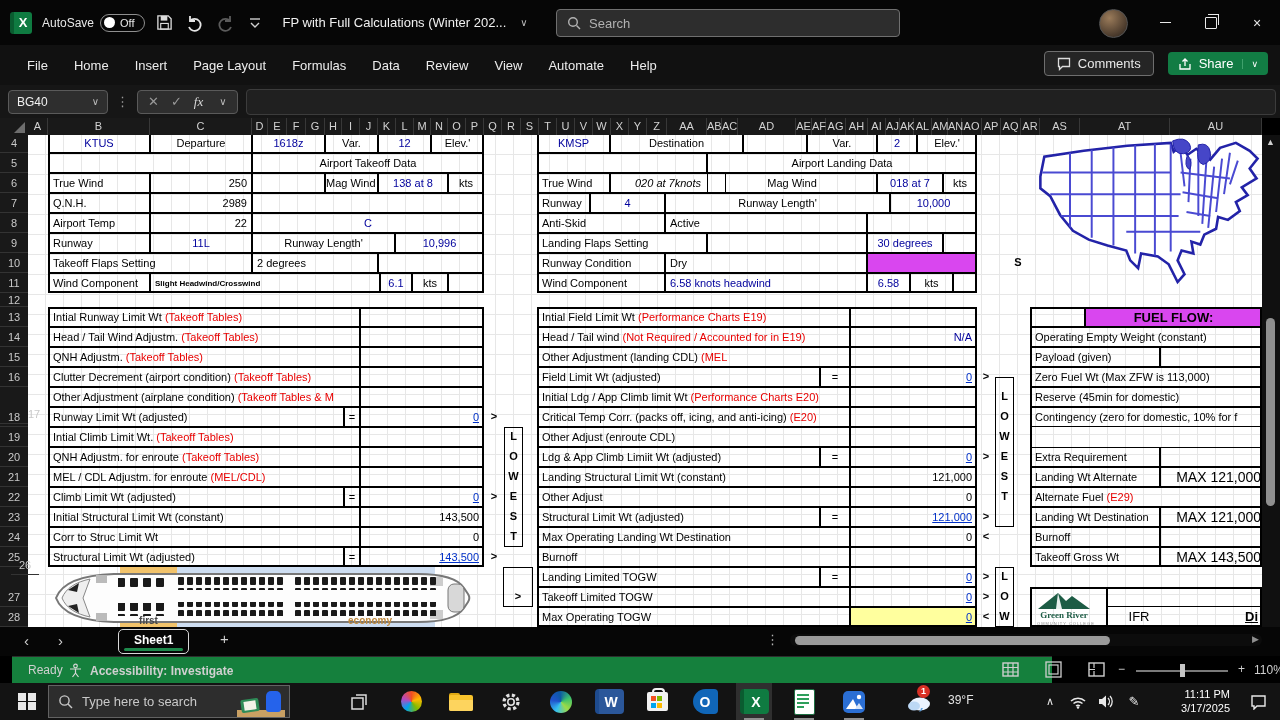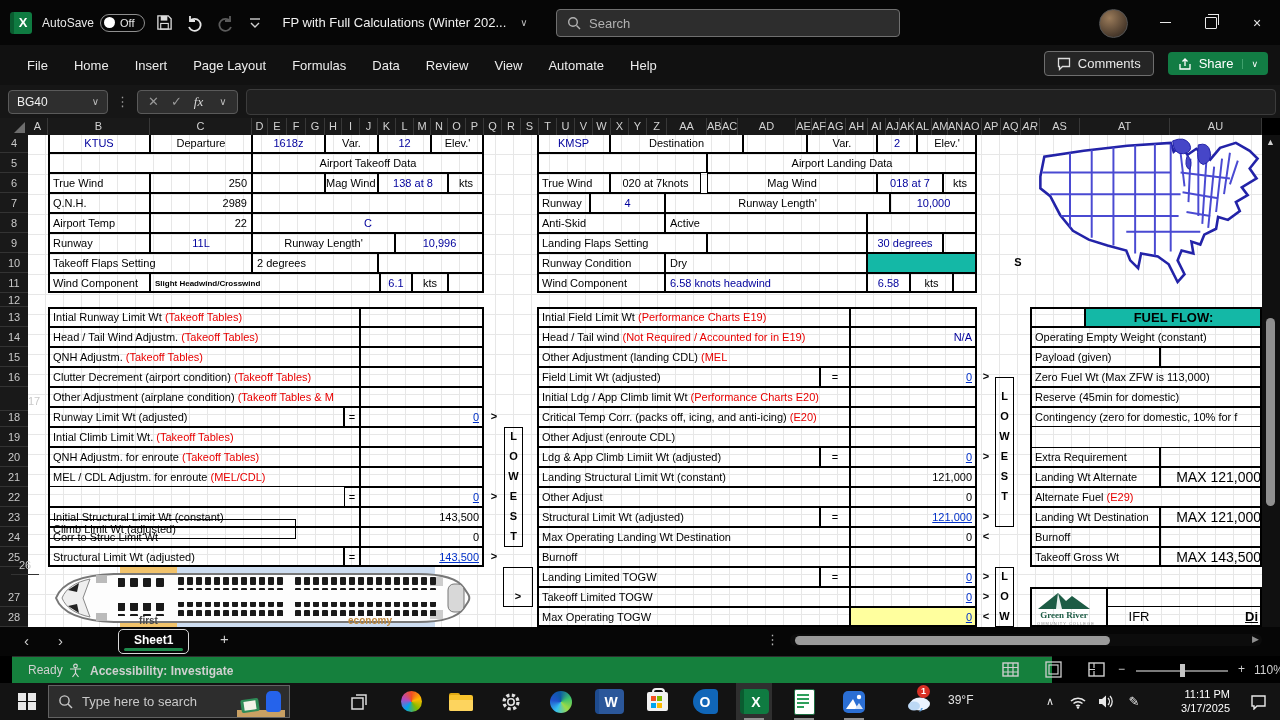--- a/index.html
+++ b/index.html
@@ -57,21 +57,21 @@
   
   #cells{position:absolute;left:0;top:0;width:1280px;height:720px;z-index:3;pointer-events:none;}
   #cells .cell{pointer-events:auto;}
   .cell{position:absolute;font-size:11px;color:#000;white-space:nowrap;overflow:hidden;box-sizing:border-box;background-clip:padding-box;}
   .bd{border:1px solid #000;}
   .ac{text-align:center;}.ar{text-align:right;}
   .pl{padding-left:4px;}.pr{padding-right:4px;}
   .blu{color:#00009c;}
   .red{color:#e80000;}
   .lnk{color:#0030c8;text-decoration:underline;}
-  .yel{background:#14b8a6;}
+  .yel{background:#d946ef;}
   .pyel{background:#ffff9e;}
   .b{font-weight:bold;}
   .small{font-size:8px;font-weight:bold;}
   .und{text-decoration:underline;}
   .dkg{color:#474747;}
   .tan{color:#c08a3e;}
   .ovr{overflow:visible;}
   #boxes{position:absolute;left:0;top:0;width:1280px;height:720px;z-index:4;pointer-events:none;}
   .bx{position:absolute;box-sizing:border-box;}
   .b2{border:2px solid #000;}
@@ -278,41 +278,41 @@
       <div class="colcell" style="width: 22px;">AH</div>
       <div class="colcell" style="width: 18px;">AI</div>
       <div class="colcell" style="width: 14px;">AJ</div>
       <div class="colcell" style="width: 14px;">AK</div>
       <div class="colcell" style="width: 18px;">AL</div>
       <div class="colcell" style="width: 16px;">AM</div>
       <div class="colcell" style="width: 14px;">AN</div>
       <div class="colcell" style="width: 20px;">AO</div>
       <div class="colcell" style="width: 19px;">AP</div>
       <div class="colcell" style="width: 20px;">AQ</div>
-      <div class="colcell" style="width: 19px; font-style: italic;">AR</div>
+      <div class="colcell" style="width: 19px;">AR</div>
       <div class="colcell" style="width: 40px;">AS</div>
       <div class="colcell" style="width: 90px;">AT</div>
       <div class="colcell" style="width: 92px;">AU</div>
     </div>
   <div class="rowstrip"></div>
   <div id="rowhdr-cells">
       <div class="rowcell" style="top: 133px; height: 20px; line-height: 20px; z-index: 7;">4</div>
       <div class="rowcell" style="top: 153px; height: 20px; line-height: 20px; z-index: 7;">5</div>
       <div class="rowcell" style="top: 173px; height: 20px; line-height: 20px; z-index: 7;">6</div>
       <div class="rowcell" style="top: 193px; height: 20px; line-height: 20px; z-index: 7;">7</div>
       <div class="rowcell" style="top: 213px; height: 20px; line-height: 20px; z-index: 7;">8</div>
       <div class="rowcell" style="top: 233px; height: 20px; line-height: 20px; z-index: 7;">9</div>
       <div class="rowcell" style="top: 253px; height: 20px; line-height: 20px; z-index: 7;">10</div>
       <div class="rowcell" style="top: 273px; height: 20px; line-height: 20px; z-index: 7;">11</div>
       <div class="rowcell" style="top: 293px; height: 14px; line-height: 14px; z-index: 7;">12</div>
       <div class="rowcell" style="top: 307px; height: 20px; line-height: 20px; z-index: 7;">13</div>
       <div class="rowcell" style="top: 327px; height: 20px; line-height: 20px; z-index: 7;">14</div>
       <div class="rowcell" style="top: 347px; height: 20px; line-height: 20px; z-index: 7;">15</div>
       <div class="rowcell" style="top: 367px; height: 20px; line-height: 20px; z-index: 7;">16</div>
-      <div class="rowcell" style="top: 391px; height: 20px; line-height: 20px; z-index: 7; padding-left: 28px;">17</div>
+      <div class="rowcell" style="top: 404px; height: 20px; line-height: 20px; z-index: 7; padding-left: 28px;">17</div>
       <div class="rowcell" style="top: 407px; height: 20px; line-height: 20px; z-index: 7;">18</div>
       <div class="rowcell" style="top: 427px; height: 20px; line-height: 20px; z-index: 7;">19</div>
       <div class="rowcell" style="top: 447px; height: 20px; line-height: 20px; z-index: 7;">20</div>
       <div class="rowcell" style="top: 467px; height: 20px; line-height: 20px; z-index: 7;">21</div>
       <div class="rowcell" style="top: 487px; height: 20px; line-height: 20px; z-index: 7;">22</div>
       <div class="rowcell" style="top: 507px; height: 20px; line-height: 20px; z-index: 7;">23</div>
       <div class="rowcell" style="top: 527px; height: 20px; line-height: 20px; z-index: 7;">24</div>
       <div class="rowcell" style="top: 547px; height: 20px; line-height: 20px; z-index: 7;">25</div>
       <div class="rowcell" style="top: 555px; height: 20px; line-height: 20px; z-index: 7; margin-left: 11px;">26</div>
       <div class="rowcell" style="top: 587px; height: 20px; line-height: 20px; z-index: 7;">27</div>
@@ -407,21 +407,21 @@
       <div class="cell bd" style="left: 448px; top: 273px; width: 36px; height: 20px; line-height: 19px;"></div>
       <div class="cell ac blu bd" style="left: 537px; top: 133px; width: 73px; height: 20px; line-height: 19px;">KMSP</div>
       <div class="cell ac bd" style="left: 610px; top: 133px; width: 133px; height: 20px; line-height: 19px;">Destination</div>
       <div class="cell bd" style="left: 743px; top: 133px; width: 64px; height: 20px; line-height: 19px;"></div>
       <div class="cell ac bd" style="left: 807px; top: 133px; width: 70px; height: 20px; line-height: 19px;">Var.</div>
       <div class="cell ac blu bd" style="left: 877px; top: 133px; width: 40px; height: 20px; line-height: 19px;">2</div>
       <div class="cell ac bd" style="left: 917px; top: 133px; width: 60px; height: 20px; line-height: 19px;">Elev.'</div>
       <div class="cell bd" style="left: 537px; top: 153px; width: 170px; height: 20px; line-height: 19px;"></div>
       <div class="cell ac bd" style="left: 707px; top: 153px; width: 270px; height: 20px; line-height: 19px;">Airport Landing Data</div>
       <div class="cell bd pl" style="left: 537px; top: 173px; width: 73px; height: 20px; line-height: 19px;">True Wind</div>
-      <div class="cell ac bd" style="left: 610px; top: 173px; width: 91px; height: 20px; line-height: 19px;">020 at 7knots</div>
+      <div class="cell ac bd" style="left: 610px; top: 173px; width: 116px; height: 20px; line-height: 19px; font-style: italic;">020 at 7knots</div>
       <div class="cell ac bd" style="left: 707px; top: 173px; width: 170px; height: 20px; line-height: 19px;">Mag Wind</div>
       <div class="cell ac blu bd" style="left: 877px; top: 173px; width: 66px; height: 20px; line-height: 19px;">018 at 7</div>
       <div class="cell ac bd" style="left: 943px; top: 173px; width: 34px; height: 20px; line-height: 19px;">kts</div>
       <div class="cell bd pl ovr" style="left: 537px; top: 193px; width: 53px; height: 20px; line-height: 19px;">Runway</div>
       <div class="cell ac blu bd" style="left: 590px; top: 193px; width: 75px; height: 20px; line-height: 19px;">4</div>
       <div class="cell ac bd" style="left: 665px; top: 193px; width: 225px; height: 20px; line-height: 19px;">Runway Length'</div>
       <div class="cell ac blu bd" style="left: 890px; top: 193px; width: 87px; height: 20px; line-height: 19px;">10,000</div>
       <div class="cell bd pl" style="left: 537px; top: 213px; width: 128px; height: 20px; line-height: 19px;">Anti-Skid</div>
       <div class="cell bd pl" style="left: 665px; top: 213px; width: 202px; height: 20px; line-height: 19px;">Active</div>
       <div class="cell bd" style="left: 867px; top: 213px; width: 110px; height: 20px; line-height: 19px;"></div>
@@ -451,21 +451,21 @@
       <div class="cell bd pl" style="left: 48px; top: 407px; width: 296px; height: 20px; line-height: 19px;">Runway Limit Wt (adjusted)</div>
       <div class="cell ac bd" style="left: 344px; top: 407px; width: 16px; height: 20px; line-height: 19px;">=</div>
       <div class="cell ar lnk bd pr" style="left: 360px; top: 407px; width: 124px; height: 20px; line-height: 19px;">0</div>
       <div class="cell ac b" style="left: 486px; top: 407px; width: 16px; height: 20px; line-height: 19px;">&gt;</div>
       <div class="cell bd pl" style="left: 48px; top: 427px; width: 312px; height: 20px; line-height: 19px;"><span>Intial Climb Limit Wt. </span><span class="red">(Takeoff Tables)</span></div>
       <div class="cell bd" style="left: 360px; top: 427px; width: 124px; height: 20px; line-height: 19px;"></div>
       <div class="cell bd pl" style="left: 48px; top: 447px; width: 312px; height: 20px; line-height: 19px;"><span>QNH Adjustm. for enroute </span><span class="red">(Takeoff Tables)</span></div>
       <div class="cell bd" style="left: 360px; top: 447px; width: 124px; height: 20px; line-height: 19px;"></div>
       <div class="cell bd pl" style="left: 48px; top: 467px; width: 312px; height: 20px; line-height: 19px;"><span>MEL / CDL Adjustm. for enroute </span><span class="red">(MEL/CDL)</span></div>
       <div class="cell bd" style="left: 360px; top: 467px; width: 124px; height: 20px; line-height: 19px;"></div>
-      <div class="cell bd pl" style="left: 48px; top: 487px; width: 248px; height: 20px; line-height: 19px; margin-top: 32px;">Climb Limit Wt (adjusted)</div>
+      <div class="cell bd pl" style="left: 48px; top: 487px; width: 296px; height: 20px; line-height: 19px;">Climb Limit Wt (adjusted)</div>
       <div class="cell ac bd" style="left: 344px; top: 487px; width: 16px; height: 20px; line-height: 19px;">=</div>
       <div class="cell ar lnk bd pr" style="left: 360px; top: 487px; width: 124px; height: 20px; line-height: 19px;">0</div>
       <div class="cell ac b" style="left: 486px; top: 487px; width: 16px; height: 20px; line-height: 19px;">&gt;</div>
       <div class="cell bd pl" style="left: 48px; top: 507px; width: 312px; height: 20px; line-height: 19px;">Initial Structural Limit Wt (constant)</div>
       <div class="cell ar bd pr" style="left: 360px; top: 507px; width: 124px; height: 20px; line-height: 19px;">143,500</div>
       <div class="cell bd pl" style="left: 48px; top: 527px; width: 312px; height: 20px; line-height: 19px;">Corr to Struc Limit Wt</div>
       <div class="cell ar bd pr" style="left: 360px; top: 527px; width: 124px; height: 20px; line-height: 19px;">0</div>
       <div class="cell bd pl" style="left: 48px; top: 547px; width: 296px; height: 20px; line-height: 19px;">Structural Limit Wt (adjusted)</div>
       <div class="cell ac bd" style="left: 344px; top: 547px; width: 16px; height: 20px; line-height: 19px;">=</div>
       <div class="cell ar lnk bd pr" style="left: 360px; top: 547px; width: 124px; height: 20px; line-height: 19px;">143,500</div>

